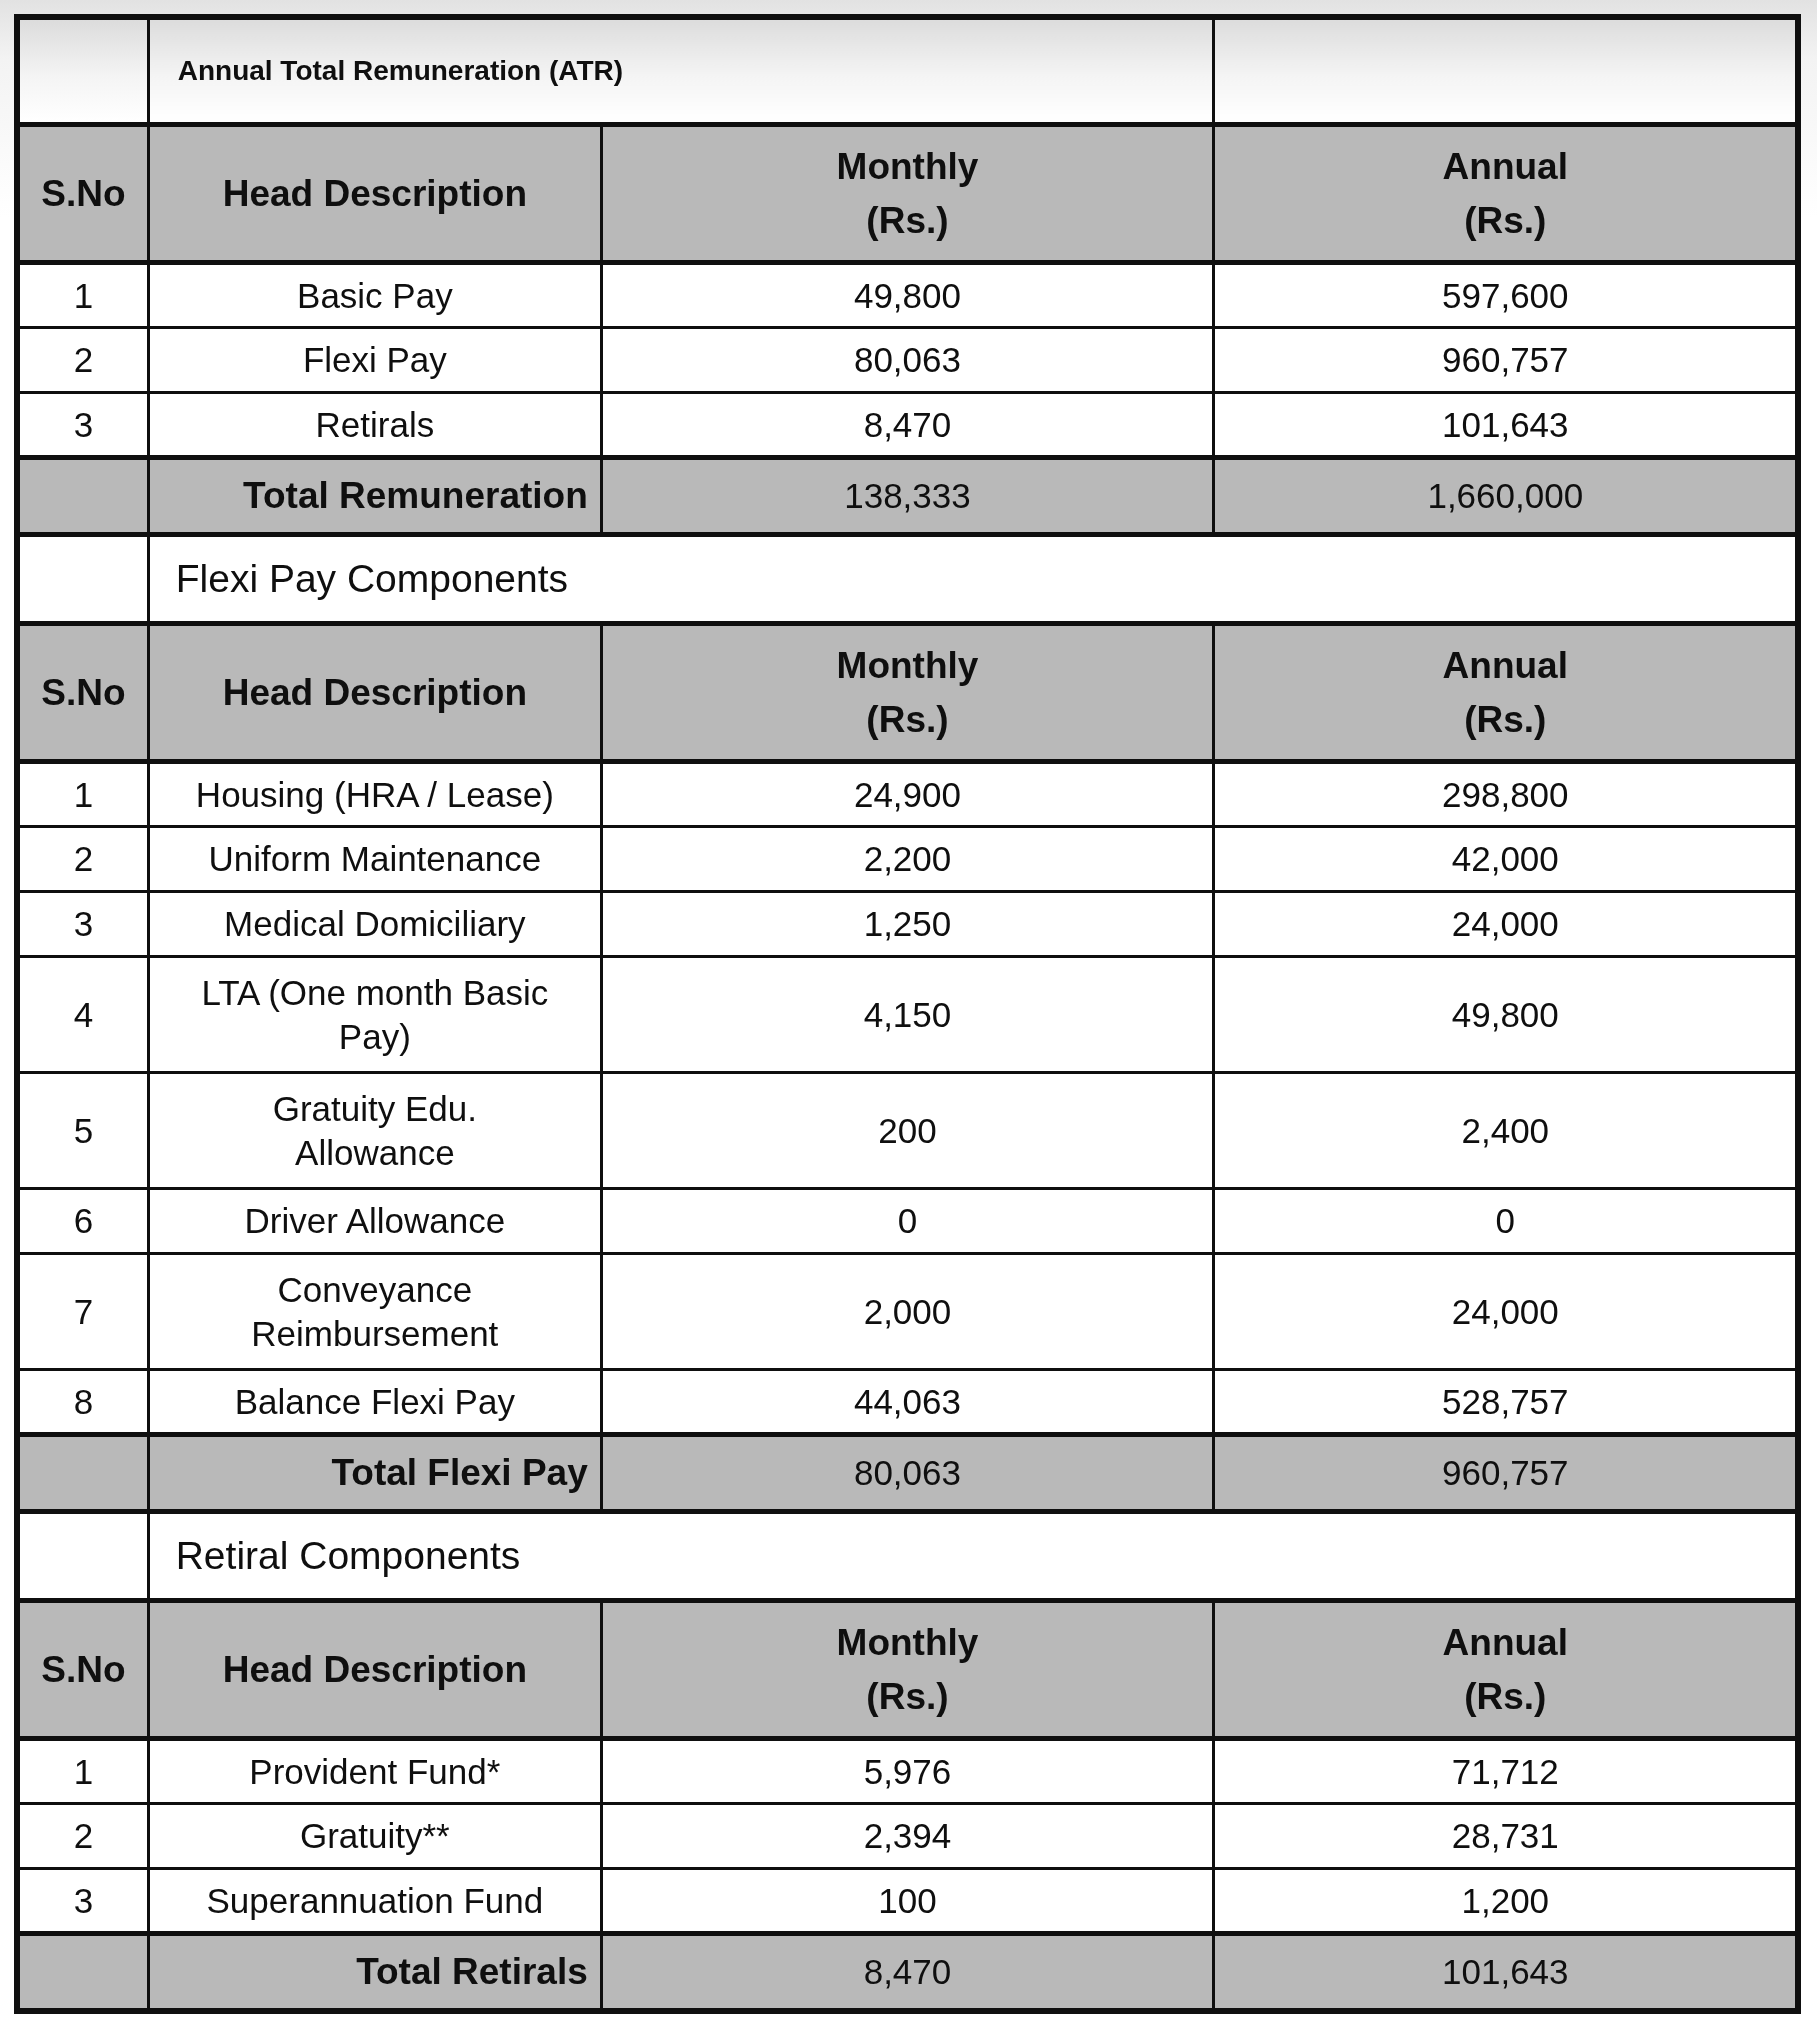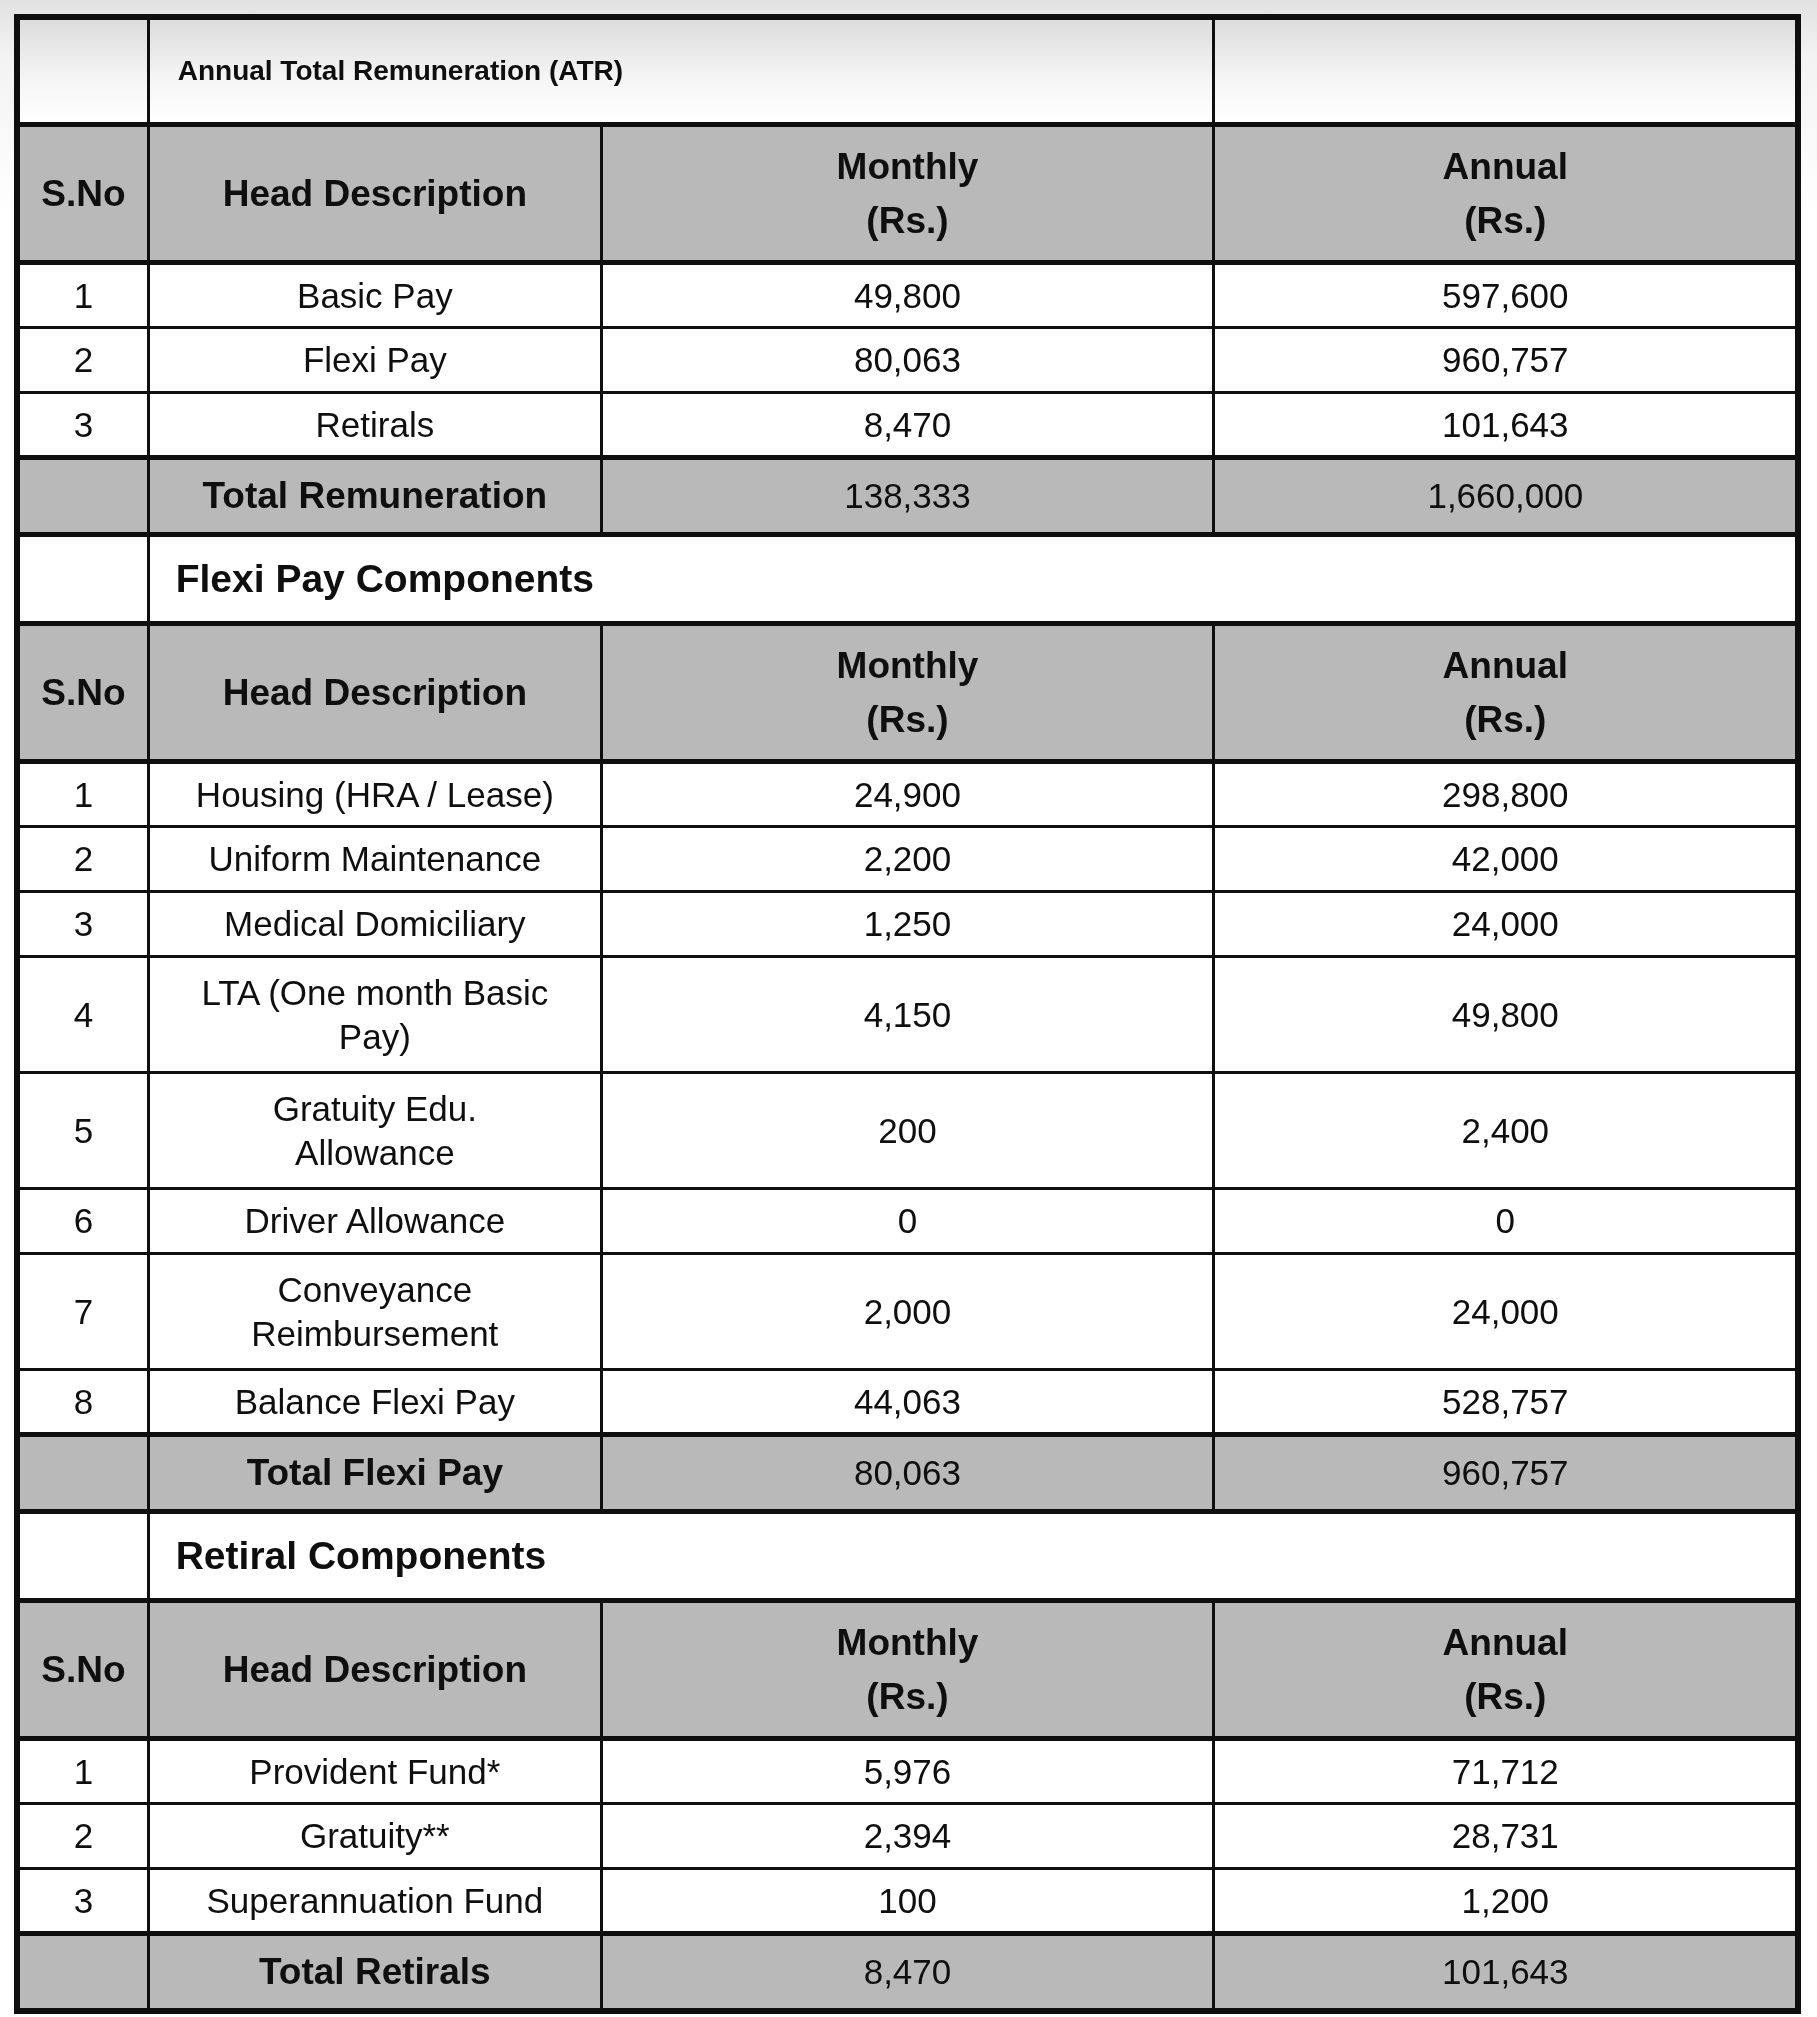--- a/index.html
+++ b/index.html
@@ -46,21 +46,21 @@
     background: linear-gradient(180deg, #dcdcdc 0%, #f4f4f4 55%, #ffffff 100%);
     font-weight: bold;
     font-size: 28px;
     text-align: left;
     padding-left: 27.6px;
     border-bottom-width: 5.9px;
   }
   
   tr.sect-title { height: 89px; }
   tr.sect-title td {
-    font-weight: bold;
+    font-weight: normal;
     font-size: 39px;
     text-align: left;
     padding-left: 25.6px;
     border-top-width: 5.9px;
     border-bottom-width: 5.9px;
   }
   
   tr.hrow { height: 138px; }
   tr.hrow td {
     background: #b9b9b9;
@@ -75,21 +75,21 @@
   tr.drow { height: 65px; }
   tr.drow.tall { height: 116px; }
   td.head-desc { white-space: pre-line; line-height: 1.25; }
   
   tr.trow { height: 77px; }
   tr.trow td {
     background: #b9b9b9;
     border-top-width: 5.9px;
     border-bottom-width: 5.9px;
   }
-  tr.trow td.lbl { font-weight: bold; font-size: 37px; }
+  tr.trow td.lbl { font-weight: bold; font-size: 37px; text-align: right; }
 </style>
 </head>
 <body>
 
 <div class="page-wrap">
   <table class="remu">
     <colgroup>
       <col class="c-sno">
         <col class="c-head">
         <col class="c-month">

